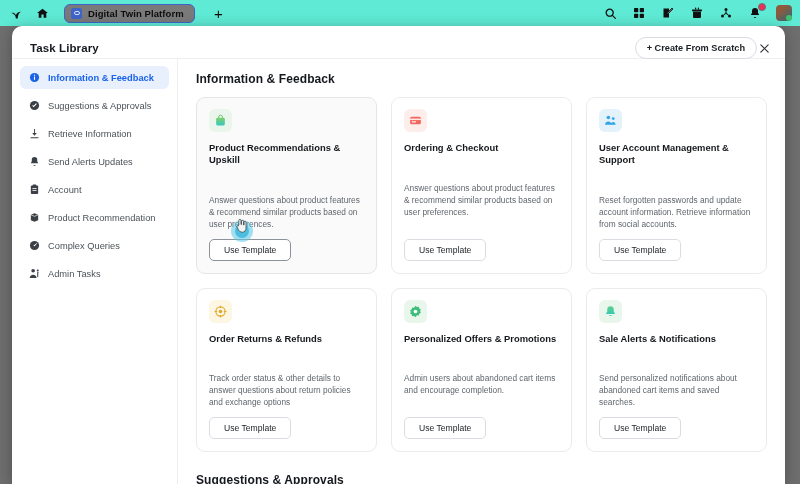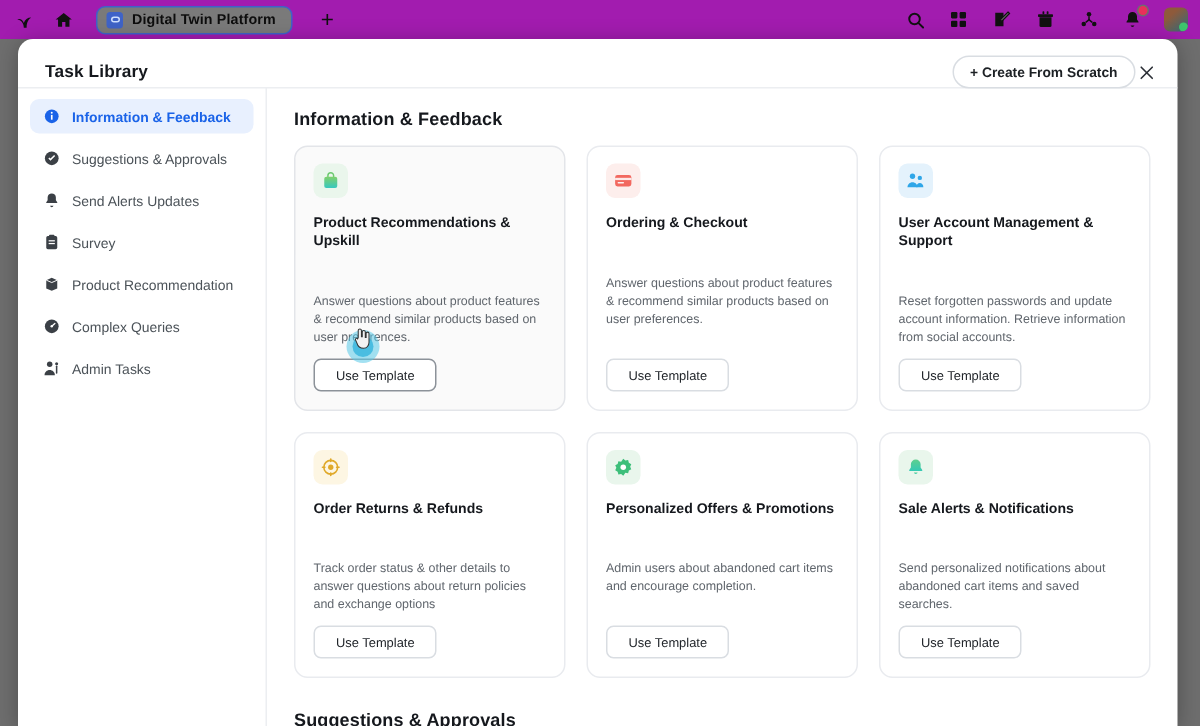--- a/index.html
+++ b/index.html
@@ -7,21 +7,21 @@
     width: 800px; height: 484px;
     overflow: hidden;
     font-family: "Liberation Sans", sans-serif;
     background: #6e6e6e;
   }
   #root { position: relative; width: 800px; height: 484px; background: #6e6e6e; }
 
   
   .browser-bar {
     position: absolute; top: 0; left: 0; width: 800px; height: 26px;
-    background: #a21caf;
+    background: #5eead4;
     display: flex; align-items: center;
   }
   .chrome-left { display: flex; align-items: center; gap: 10px; padding-left: 8px; }
   .chrome-icon { width: 16px; height: 16px; display: flex; align-items: center; justify-content: center; color: #111; }
   .chrome-icon svg { display:block; }
   .tab {
     display: flex; align-items: center; gap: 6px;
     height: 19px; padding: 0 10px 0 6px;
     border: 1.4px solid #3f63c7; border-radius: 6px;
     background: #7a7a7a;
@@ -237,35 +237,44 @@
               <svg width="11" height="11" viewBox="0 0 24 24" fill="currentColor">
                 <circle cx="12" cy="12" r="10"></circle>
                 <path d="M7 12.4l3.2 3.2L17 8.8l-1.6-1.6-5.2 5.2-1.6-1.6z" fill="#fff"></path>
               </svg>
             </span>
             <span class="si-label">Suggestions &amp; Approvals</span>
           </div>
           <div class="side-item">
             <span class="si-icon">
               <svg width="11" height="11" viewBox="0 0 24 24" fill="currentColor">
+                <path d="M11 2h2v9h4l-5 6-5-6h4z"></path>
+                <rect x="3" y="20" width="18" height="2.4" rx="1"></rect>
+              </svg>
+            </span>
+            <span class="si-label">Retrieve Information</span>
+          </div>
+          <div class="side-item">
+            <span class="si-icon">
+              <svg width="11" height="11" viewBox="0 0 24 24" fill="currentColor">
                 <path d="M12 2a6 6 0 0 0-6 6v4l-2 3v1h16v-1l-2-3V8a6 6 0 0 0-6-6zm0 20a2.6 2.6 0 0 0 2.5-2h-5A2.6 2.6 0 0 0 12 22z"></path>
               </svg>
             </span>
             <span class="si-label">Send Alerts Updates</span>
           </div>
           <div class="side-item">
             <span class="si-icon">
               <svg width="11" height="11" viewBox="0 0 24 24" fill="currentColor">
                 <rect x="4" y="3" width="16" height="19" rx="2.4"></rect>
                 <rect x="8" y="1" width="8" height="4" rx="1.4"></rect>
                 <rect x="7.5" y="9" width="9" height="1.8" fill="#fff"></rect>
                 <rect x="7.5" y="13" width="9" height="1.8" fill="#fff"></rect>
               </svg>
             </span>
-            <span class="si-label">Survey</span>
+            <span class="si-label">Account</span>
           </div>
           <div class="side-item">
             <span class="si-icon">
               <svg width="11" height="11" viewBox="0 0 24 24" fill="currentColor">
                 <path d="M4 6l8-3.5L20 6v12l-8 3.5L4 18z"></path>
                 <path d="M4 6l8 3.5L20 6" stroke="#fff" stroke-width="1.4" fill="none"></path>
               </svg>
             </span>
             <span class="si-label">Product Recommendation</span>
           </div>

